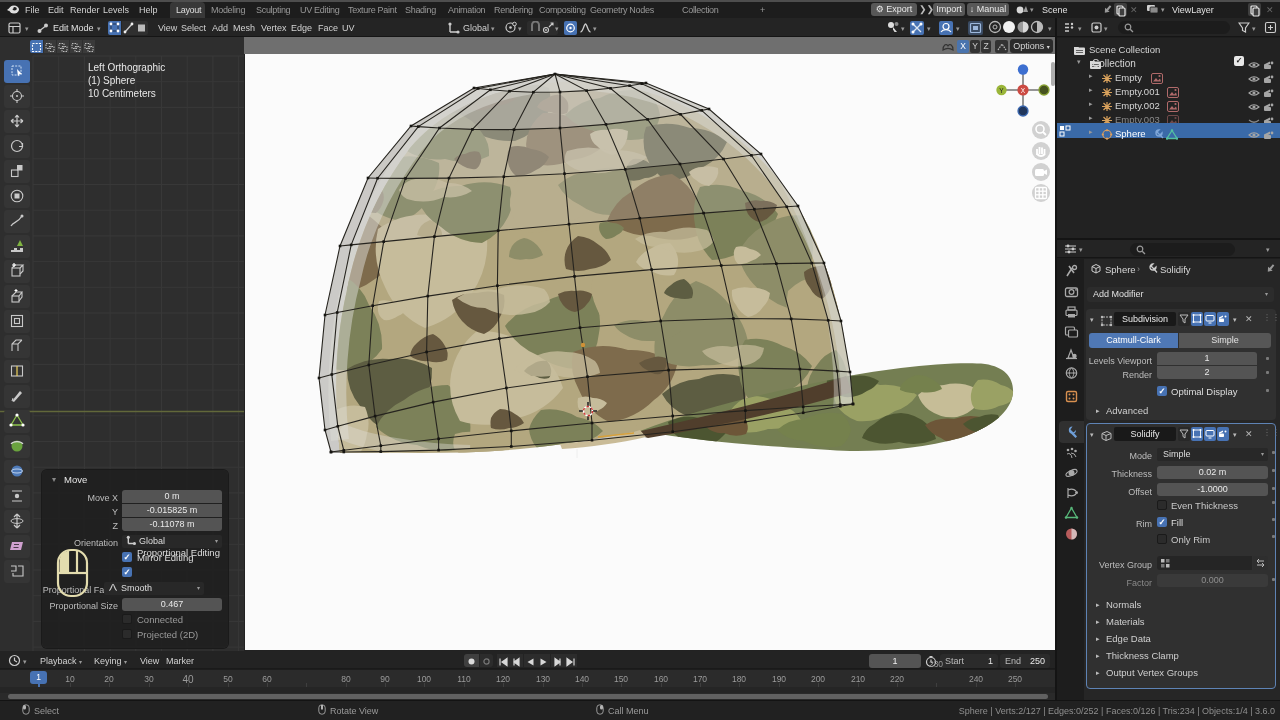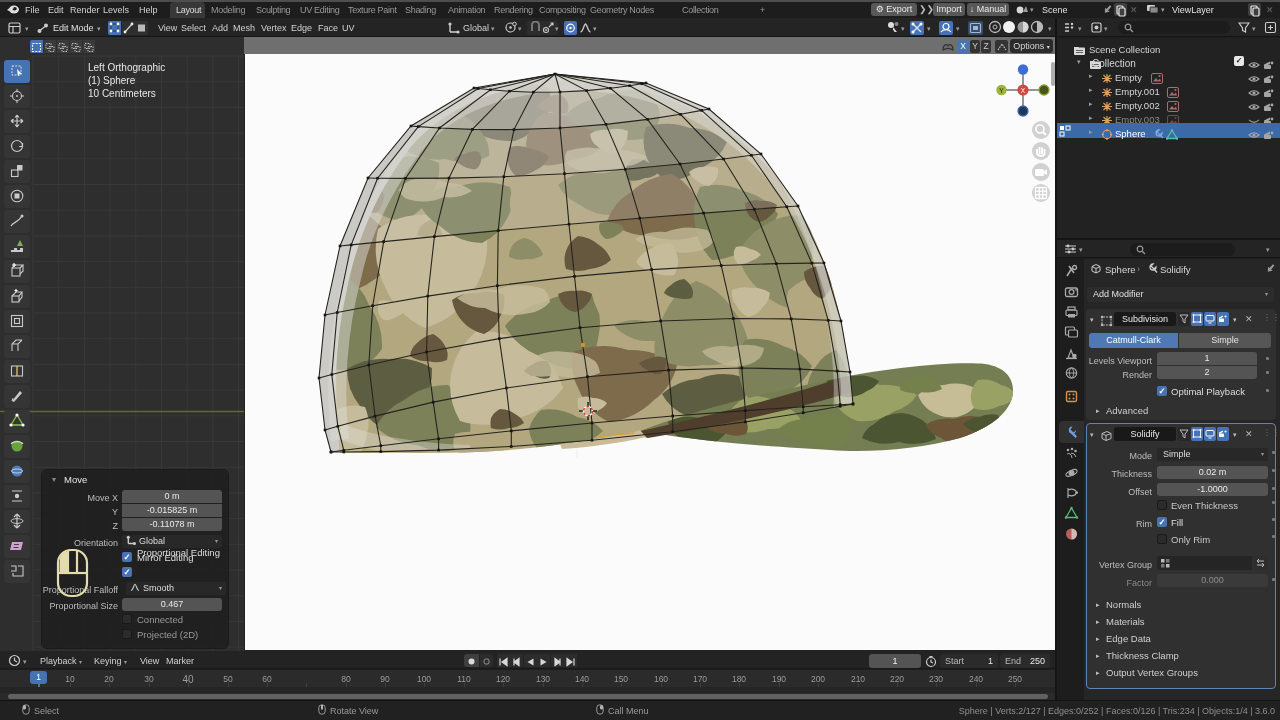--- a/index.html
+++ b/index.html
@@ -621,21 +621,21 @@
 <div class="dd" style="left:122px;top:535px;width:100px;height:13px;line-height:13px"><svg width="10" height="10" viewBox="0 0 13 13" style="vertical-align:-1px;margin:0 3px 0 4px">
       <path d="M3,11 L3,3 M3,11 L11,11" stroke="#ccc" stroke-width="1.8" fill="none"></path>
       <circle cx="3" cy="3" r="2" fill="#ccc"></circle>
       <circle cx="11" cy="11" r="2" fill="#ccc"></circle>
     </svg>Global<span style="float:right;margin-right:4px;font-size:6px;color:#999">▾</span></div>
 <div class="chk on" style="left:122px;top:552px">✓</div>
 <div class="t" style="left:137px;top:553px;color:#dedede">Mirror Editing</div>
 <div class="chk on" style="left:122px;top:567px">✓</div>
 <div class="t" style="left:137px;top:548px;color:#dedede">Proportional Editing</div>
 <div class="lab" style="left:10px;top:585px;width:108px">Proportional Falloff</div>
-<div class="dd" style="left:126px;top:582px;width:100px;height:13px;line-height:13px"><svg width="10" height="10" viewBox="0 0 13 13" style="vertical-align:-1px;margin:0 3px 0 4px">
+<div class="dd" style="left:104px;top:582px;width:100px;height:13px;line-height:13px"><svg width="10" height="10" viewBox="0 0 13 13" style="vertical-align:-1px;margin:0 3px 0 4px">
       <path d="M1.5,11 C4,11 5,3 6.5,3 C8,3 9,11 11.5,11" fill="none" stroke="#ccc" stroke-width="1.4"></path>
     </svg>Smooth<span style="float:right;margin-right:4px;font-size:6px;color:#999">▾</span></div>
 <div class="lab" style="left:10px;top:601px;width:108px">Proportional Size</div>
 <div class="fld" style="left:122px;top:598px;width:100px;height:13px;line-height:13px;border-radius:3px">0.467</div>
 <div class="chk off" style="left:122px;top:614px"></div>
 <div class="t" style="left:137px;top:615px;color:#9a9a9a">Connected</div>
 <div class="chk off" style="left:122px;top:629px"></div>
 <div class="t" style="left:137px;top:630px;color:#9a9a9a">Projected (2D)</div>
 <svg class="a" style="left:56;top:548" width="33" height="50" viewBox="0 0 33 50">
 <rect x="2" y="2" width="29" height="46" rx="13" fill="none" stroke="#e3dcae" stroke-width="2.2"></rect>
@@ -929,21 +929,21 @@
 <div class="a" style="left:1263px;top:313px;color:#777;font-size:8px;letter-spacing:1px">⋮⋮</div>
 <div class="a" style="left:1089px;top:333px;width:89px;height:15px;background:#4f78b5;border-radius:3px 0 0 3px;color:#fff;font-size:9px;text-align:center;line-height:15px">Catmull-Clark</div>
 <div class="a" style="left:1179px;top:333px;width:92px;height:15px;background:#565656;border-radius:0 3px 3px 0;color:#e2e2e2;font-size:9px;text-align:center;line-height:15px">Simple</div>
 <div class="lab" style="left:1060px;top:356px;width:92px">Levels Viewport</div>
 <div class="fld" style="left:1157px;top:352px;width:100px;height:13px;line-height:13px;border-radius:3px 3px 0 0">1</div>
 <div class="lab" style="left:1060px;top:370px;width:92px">Render</div>
 <div class="fld" style="left:1157px;top:366px;width:100px;height:13px;line-height:13px;border-radius:0 0 3px 3px">2</div>
 <div class="dot" style="left:1266px;top:357px"></div>
 <div class="dot" style="left:1266px;top:371px"></div>
 <div class="chk on" style="left:1157px;top:386px">✓</div>
-<div class="t" style="left:1171px;top:387px;color:#dedede">Optimal Playback</div>
+<div class="t" style="left:1171px;top:387px;color:#dedede">Optimal Display</div>
 <div class="dot" style="left:1266px;top:389px"></div>
 <div class="a" style="left:1096px;top:407px;color:#bbb;font-size:7px">▸</div>
 <div class="t" style="left:1106px;top:406px;color:#cfcfcf">Advanced</div>
 <div class="a" style="left:1086px;top:423px;width:190px;height:266px;background:#303030;border-radius:4px;border:1px solid #5e83b5"></div>
 <div class="a" style="left:1090px;top:431px;color:#bbb;font-size:7px">▾</div>
 <div class="a" style="left:1100px;top:428px"><svg width="13" height="12" viewBox="0 0 13 12">
       <path d="M2,3.5 L7,1.5 L11,3.5 L6,5.5Z M2,3.5 L2,8.5 L6,10.5 L6,5.5 M11,3.5 L11,8.5 L6,10.5" fill="none" stroke="#bbb" stroke-width="1"></path>
     </svg></div>
 <div class="a" style="left:1114px;top:427px;width:62px;height:14px;background:#191919;border-radius:2px;color:#e8e8e8;font-size:9px;line-height:14px;text-align:center">Solidify</div>
 <div class="a" style="left:1178px;top:427px;width:12px;height:14px;background:#282828;border-radius:2px"><svg width="12" height="14" viewBox="0 0 12 14">
@@ -1068,21 +1068,21 @@
 <div class="a" style="left:531px;top:674px;width:24px;text-align:center;font-size:8.5px;color:#9b9b9b">130</div>
 <div class="a" style="left:570px;top:674px;width:24px;text-align:center;font-size:8.5px;color:#9b9b9b">140</div>
 <div class="a" style="left:609px;top:674px;width:24px;text-align:center;font-size:8.5px;color:#9b9b9b">150</div>
 <div class="a" style="left:649px;top:674px;width:24px;text-align:center;font-size:8.5px;color:#9b9b9b">160</div>
 <div class="a" style="left:688px;top:674px;width:24px;text-align:center;font-size:8.5px;color:#9b9b9b">170</div>
 <div class="a" style="left:727px;top:674px;width:24px;text-align:center;font-size:8.5px;color:#9b9b9b">180</div>
 <div class="a" style="left:767px;top:674px;width:24px;text-align:center;font-size:8.5px;color:#9b9b9b">190</div>
 <div class="a" style="left:806px;top:674px;width:24px;text-align:center;font-size:8.5px;color:#9b9b9b">200</div>
 <div class="a" style="left:846px;top:674px;width:24px;text-align:center;font-size:8.5px;color:#9b9b9b">210</div>
 <div class="a" style="left:885px;top:674px;width:24px;text-align:center;font-size:8.5px;color:#9b9b9b">220</div>
-<div class="a" style="left:924px;top:674px;width:24px;text-align:center;font-size:8.5px;color:#9b9b9b">230</div>
+<div class="a" style="left:924px;top:659px;width:24px;text-align:center;font-size:8.5px;color:#9b9b9b">230</div>
 <div class="a" style="left:964px;top:674px;width:24px;text-align:center;font-size:8.5px;color:#9b9b9b">240</div>
 <div class="a" style="left:1003px;top:674px;width:24px;text-align:center;font-size:8.5px;color:#9b9b9b">250</div>
 <div class="a" style="left:70px;top:683px;width:1px;height:4px;background:#3f3f3f"></div>
 <div class="a" style="left:109px;top:683px;width:1px;height:4px;background:#3f3f3f"></div>
 <div class="a" style="left:149px;top:683px;width:1px;height:4px;background:#3f3f3f"></div>
 <div class="a" style="left:188px;top:683px;width:1px;height:4px;background:#3f3f3f"></div>
 <div class="a" style="left:228px;top:683px;width:1px;height:4px;background:#3f3f3f"></div>
 <div class="a" style="left:267px;top:683px;width:1px;height:4px;background:#3f3f3f"></div>
 <div class="a" style="left:306px;top:683px;width:1px;height:4px;background:#3f3f3f"></div>
 <div class="a" style="left:346px;top:683px;width:1px;height:4px;background:#3f3f3f"></div>

